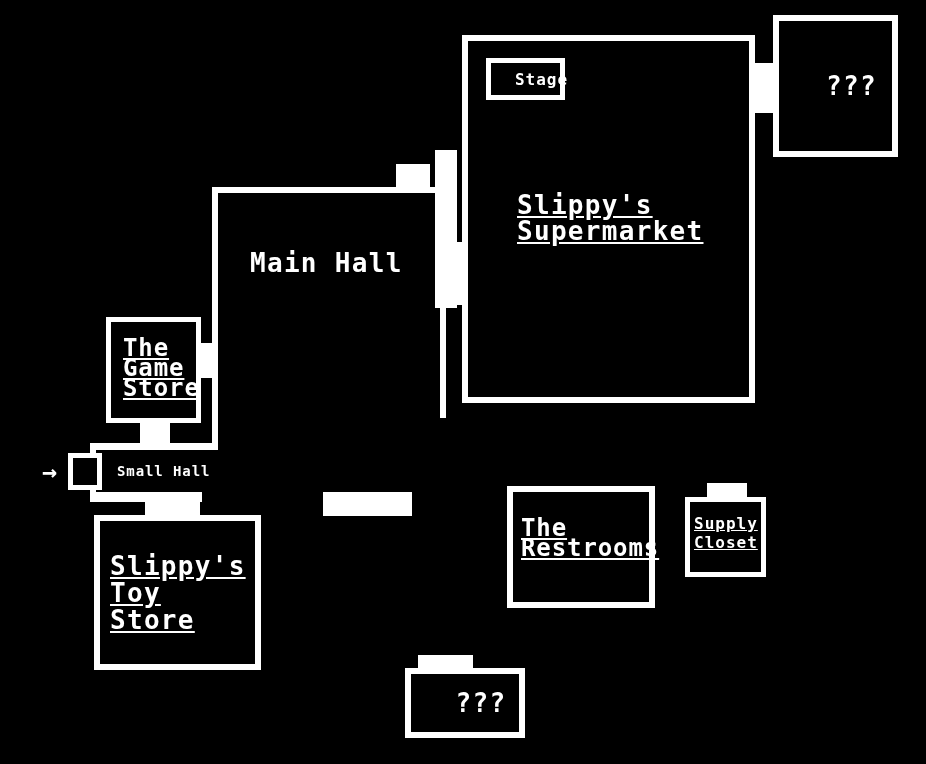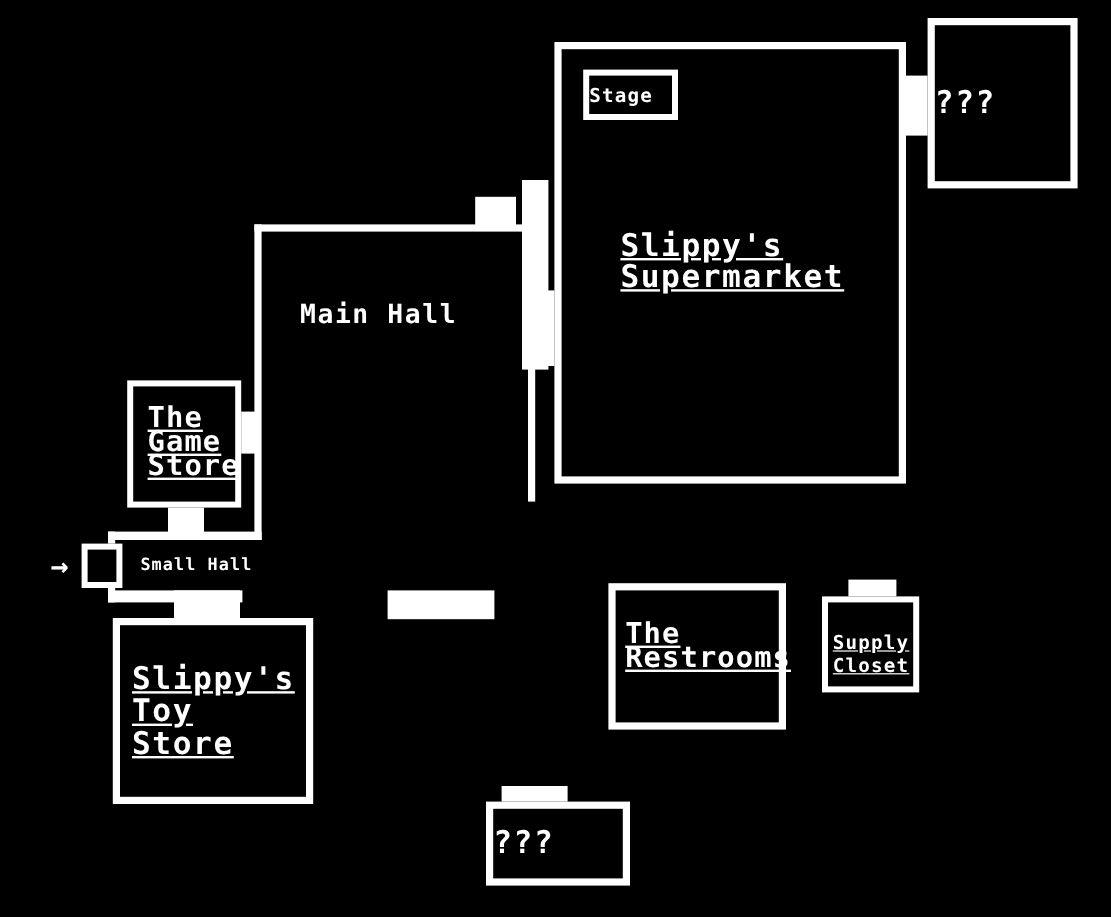--- a/index.html
+++ b/index.html
@@ -23,39 +23,40 @@
   }
   .room {
     position: absolute;
     box-sizing: border-box;
     background: #000000;
     border: 6px solid #ffffff;
   }
   .room.center {
     display: flex;
     align-items: center;
-    justify-content: flex-start;
+    justify-content: center;
+    padding-left: 32px;
   }
   .room-label {
     white-space: pre-line;
     letter-spacing: 1.3px;
     line-height: 26px;
     font-size: 26px;
   }
   .room-label.abs {
     position: absolute;
     text-decoration: underline;
   }
   .fs20 { font-size: 24px; line-height: 20px; letter-spacing: 0.9px; }
   .fs16 { font-size: 16px; line-height: 19px; letter-spacing: 1px; }
   .floating-label {
     position: absolute;
     white-space: pre-line;
     letter-spacing: 1.3px;
-    font-size: 22px;
+    font-size: 26px;
     line-height: 26px;
   }
   .floating-label.fs20 { font-size: 14px; line-height: 20px; letter-spacing: 0.9px; }
   .arrow {
     position: absolute;
     font-size: 25px;
     line-height: 25px;
   }
 </style>
 </head>
@@ -101,21 +102,21 @@
 Store</span>
   </div>
 
 
   <div class="room" style="left:507px;top:486px;width:148px;height:122px;">
     <span class="room-label abs fs20" style="left:8px;top:26px;">The
 Restrooms</span>
   </div>
 
   <div class="room" style="left:685px;top:497px;width:81px;height:80px;border-width:5px;">
-    <span class="room-label abs fs16" style="left:4px;top:24px;">Supply
+    <span class="room-label abs fs16" style="left:4px;top:12px;">Supply
 Closet</span>
   </div>
 
   <div class="room" style="left:94px;top:515px;width:167px;height:155px;">
     <span class="room-label abs" style="left:10px;top:32px;line-height:27px;">Slippy's
 Toy
 Store</span>
   </div>
 
 

